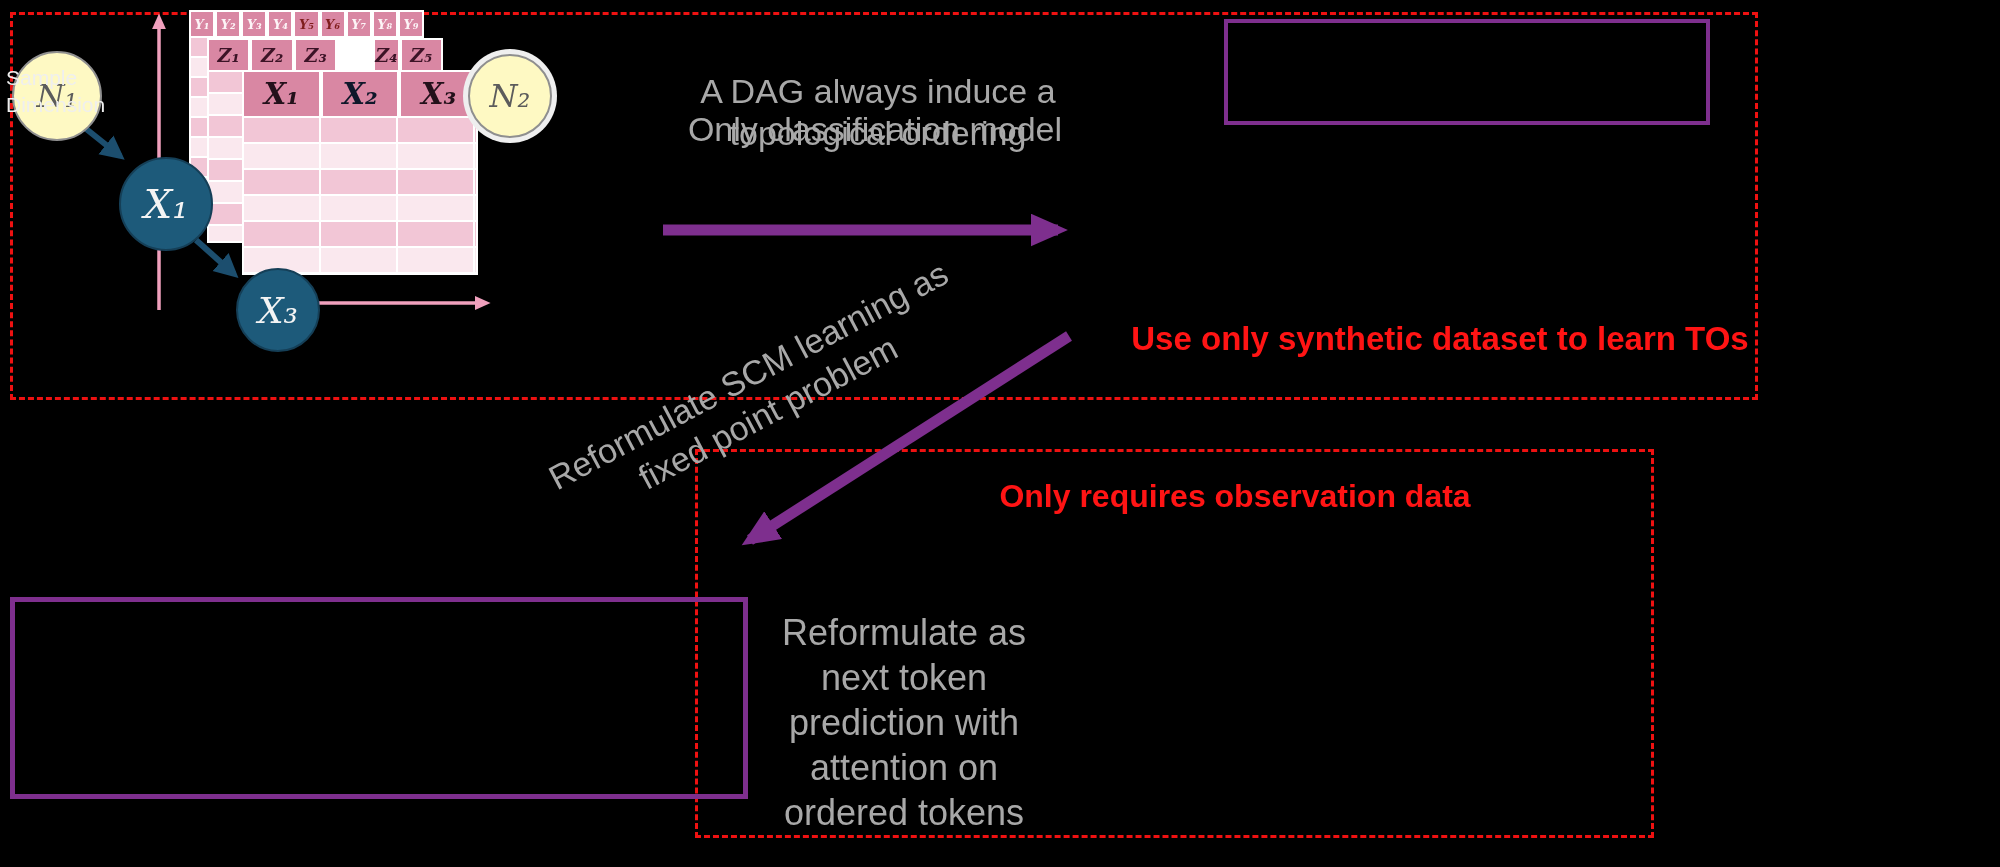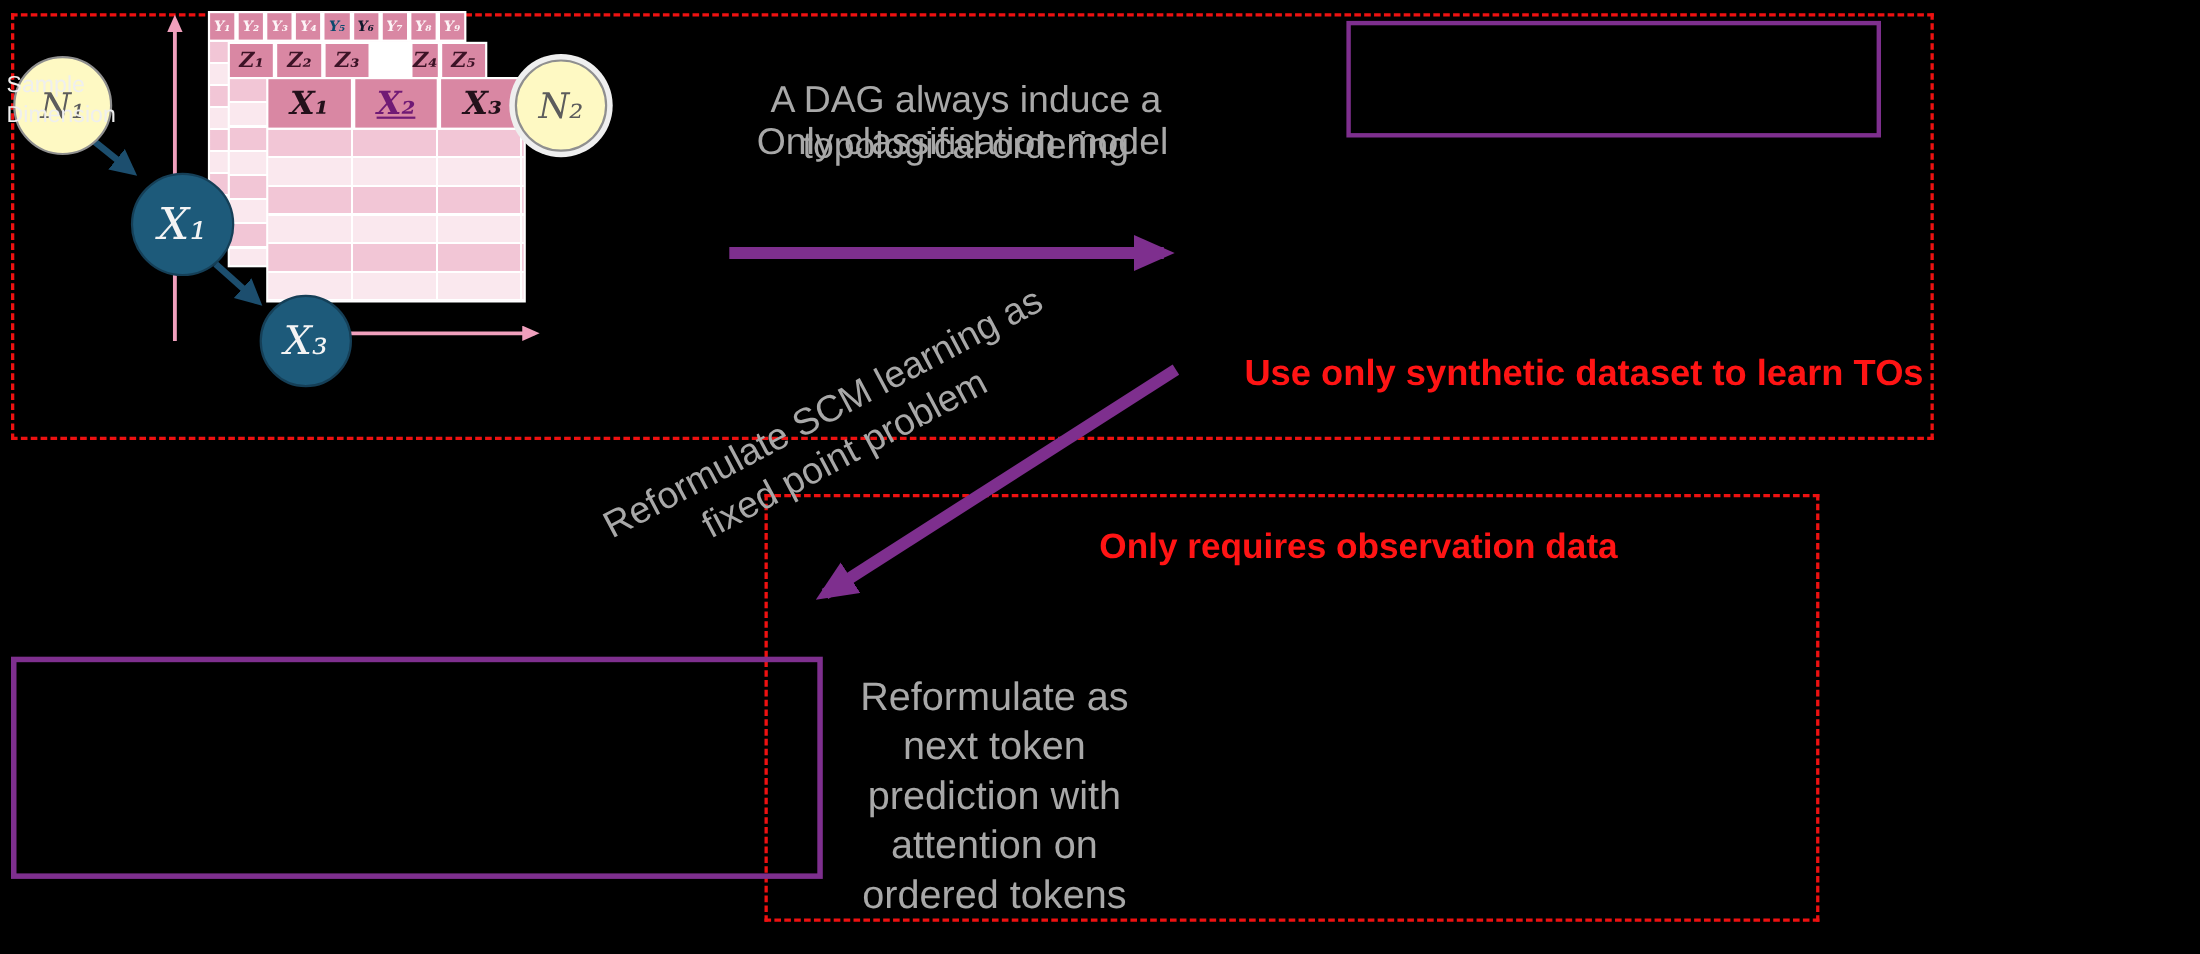--- a/index.html
+++ b/index.html
@@ -65,22 +65,22 @@
     <line x1="80" y1="124" x2="120" y2="156" stroke="#1c4e6e" stroke-width="6" marker-end="url(#arrow-dark)"></line>
     <line x1="196" y1="240" x2="234" y2="274" stroke="#1c4e6e" stroke-width="6" marker-end="url(#arrow-dark)"></line>
   </svg>
 
   <div class="abs table" style="left:189px; top:10px; width:235px; height:206px; z-index:2;">
     <div class="thead" style="grid-template-columns:repeat(9,1fr); height:24px;">
       <div class="th" style="font-size:13px;color:#fdf4f7;">Y₁</div>
       <div class="th" style="font-size:13px;color:#fdf4f7;">Y₂</div>
       <div class="th" style="font-size:13px;color:#fdf4f7;">Y₃</div>
       <div class="th" style="font-size:13px;color:#fdf4f7;">Y₄</div>
-      <div class="th" style="font-size:13px;color:#0c4a6e;">Y₅</div>
-      <div class="th" style="font-size:13px;color:#0f172a;">Y₆</div>
+      <div class="th" style="font-size:13px;color:#7f1d1d;">Y₅</div>
+      <div class="th" style="font-size:13px;color:#7f1d1d;">Y₆</div>
       <div class="th" style="font-size:13px;color:#fdf4f7;">Y₇</div>
       <div class="th" style="font-size:13px;color:#fdf4f7;font-style:italic;">Y₈</div>
       <div class="th" style="font-size:13px;color:#fdf4f7;">Y₉</div>
     </div>
     <div class="tbody tbody-y"></div>
   </div>
 
   <div class="abs table" style="left:207px; top:38px; width:236px; height:205px; z-index:2;">
     <div class="thead" style="grid-template-columns:repeat(5,1fr); height:30px;">
       <div class="th" style="font-size:19px;color:#3c1326;">Z₁</div>
@@ -88,21 +88,21 @@
       <div class="th" style="font-size:19px;color:#3c1326;">Z₃</div>
       <div class="th" style="font-size:19px;color:#3c1326;margin-left:36px;">Z₄</div>
       <div class="th" style="font-size:19px;color:#3c1326;">Z₅</div>
     </div>
     <div class="tbody tbody-z"></div>
   </div>
 
   <div class="abs table" style="left:242px; top:70px; width:236px; height:205px; z-index:3;">
     <div class="thead" style="grid-template-columns:repeat(3,1fr); height:44px;">
       <div class="th" style="font-size:29px;color:#23101a;">X₁</div>
-      <div class="th" style="font-size:29px;color:#701a75;text-decoration:underline;">X₂</div>
+      <div class="th" style="font-size:29px;color:#0f172a;">X₂</div>
       <div class="th" style="font-size:29px;color:#23101a;">X₃</div>
     </div>
     <div class="tbody tbody-x"></div>
   </div>
 
   <div class="abs circle node-gray" style="left:12px; top:51px; width:90px; height:90px; font-size:32px; z-index:4;">
     <span>N₁</span>
   </div>
   <div class="abs preline" style="left:6px; top:64px; width:112px; z-index:5; color:#efefef; font-size:21px; line-height:27px; text-align:left;">Sample
 Dimension</div>

